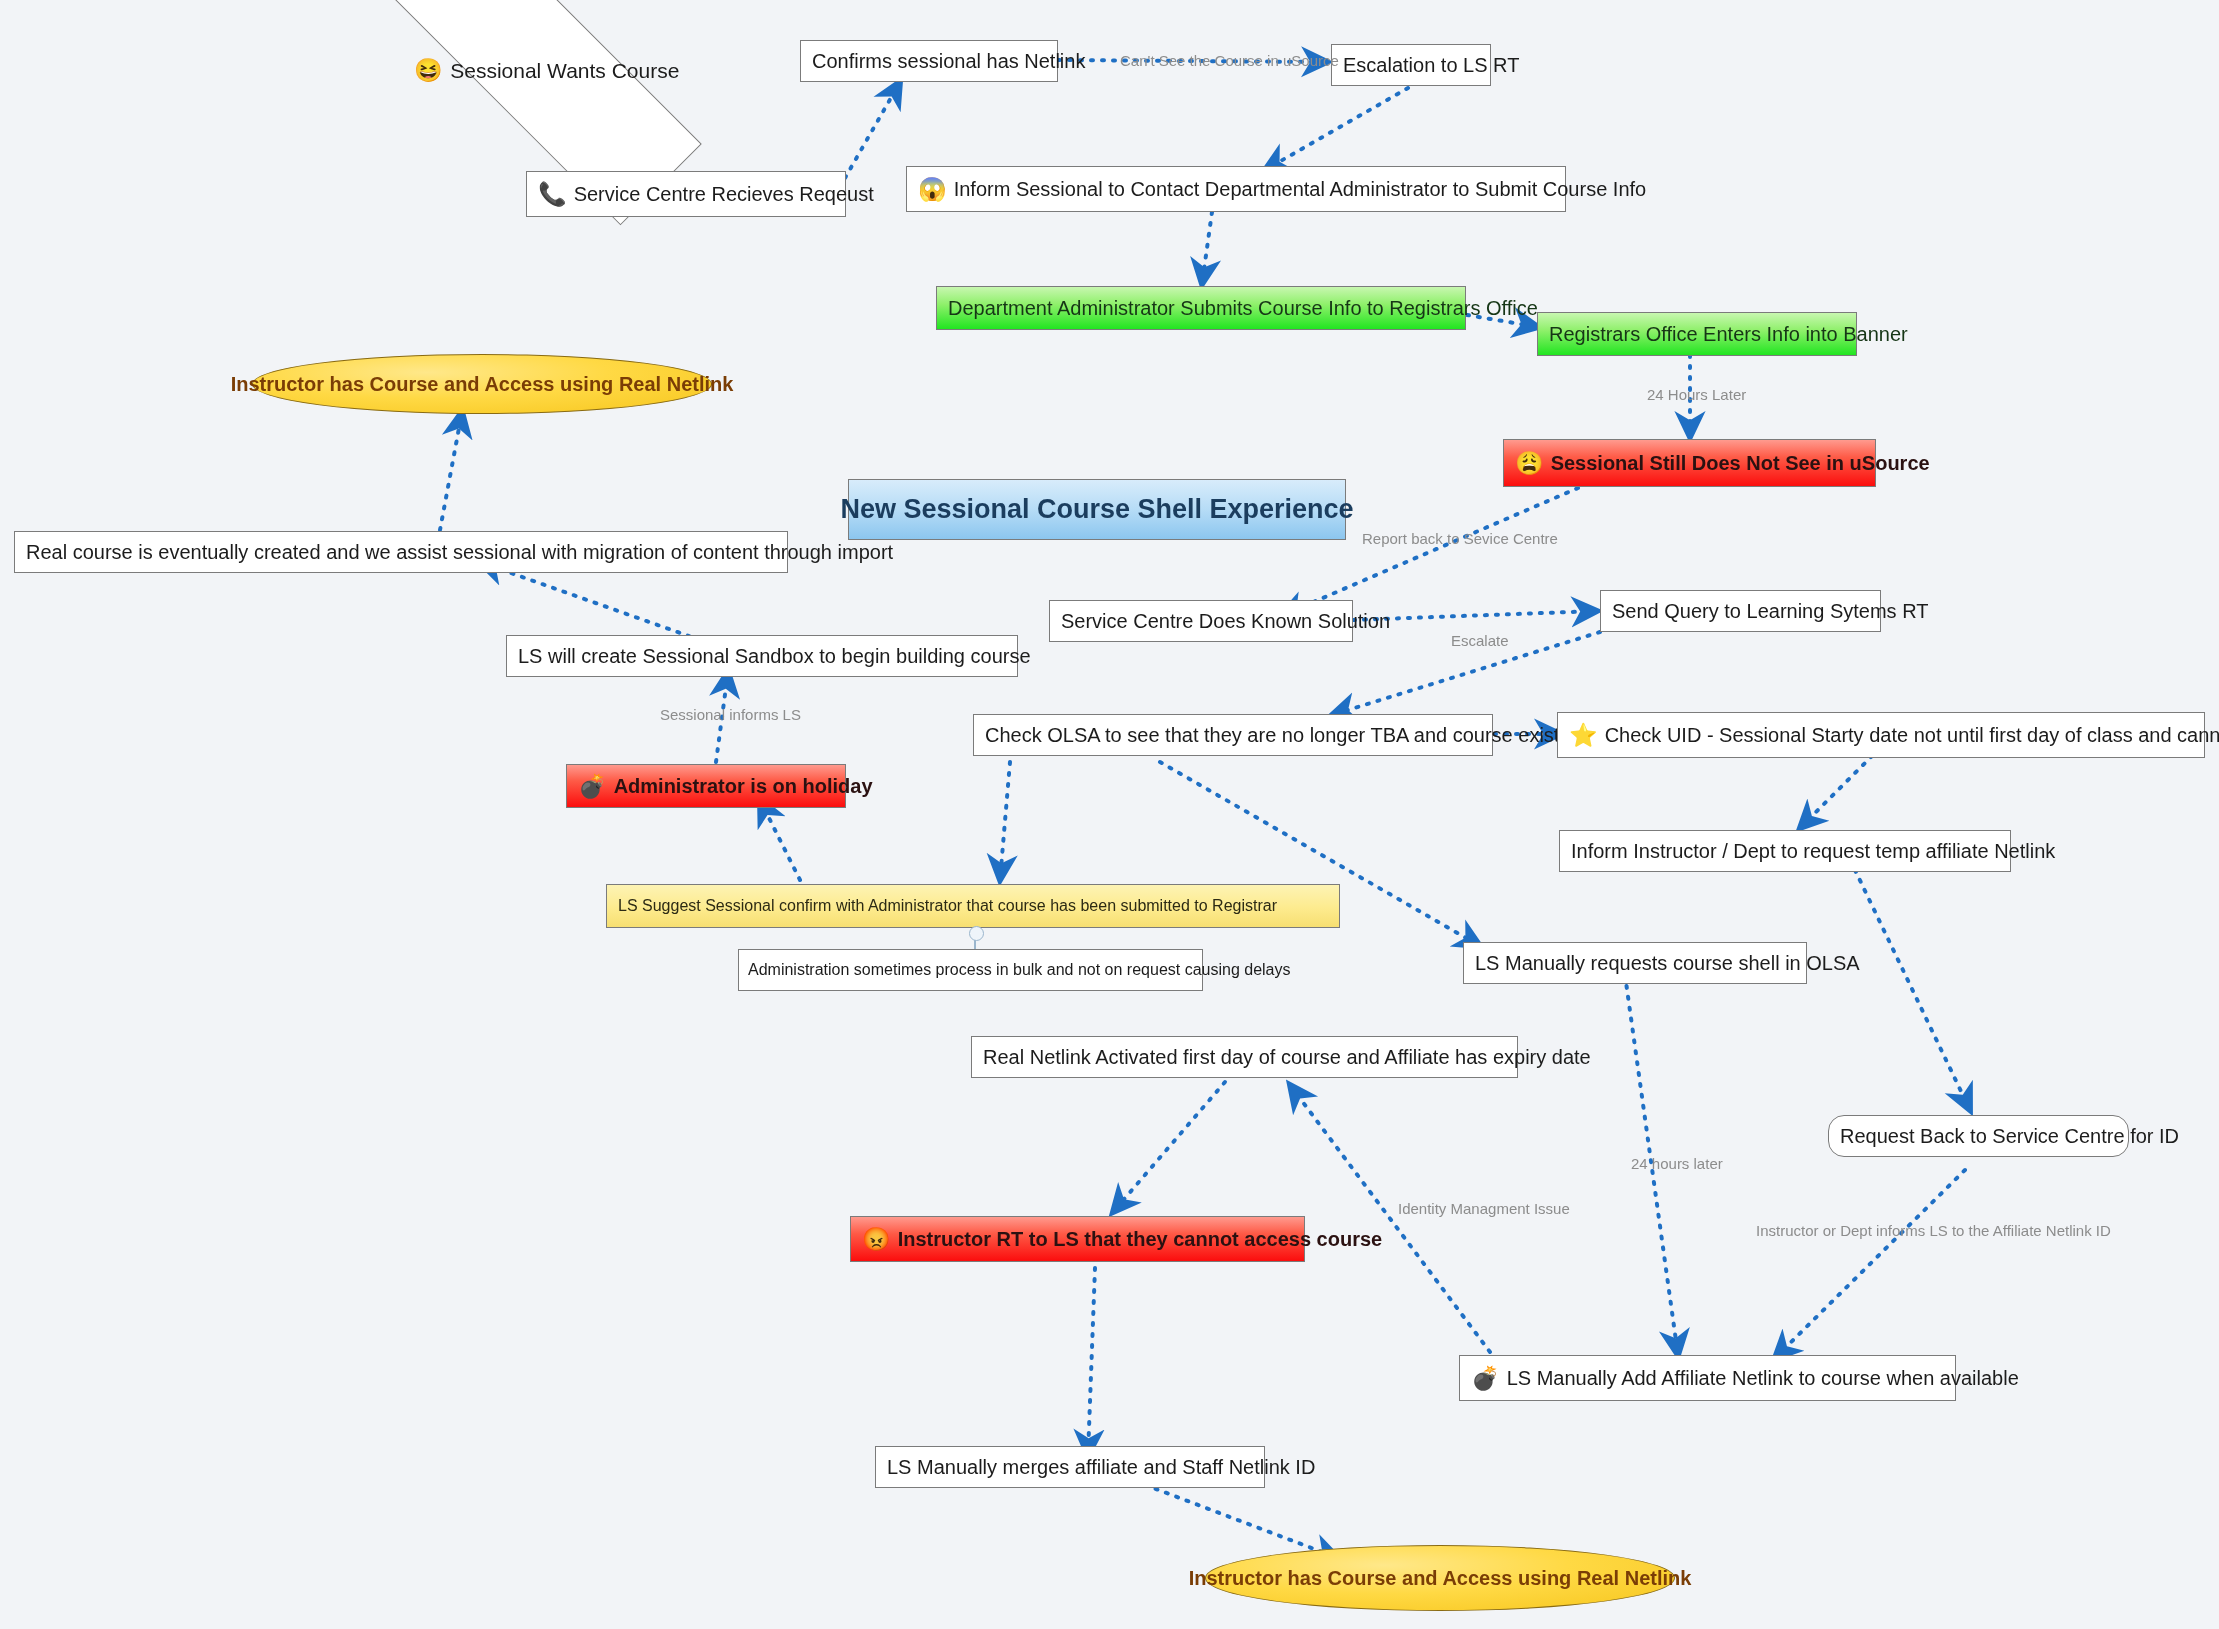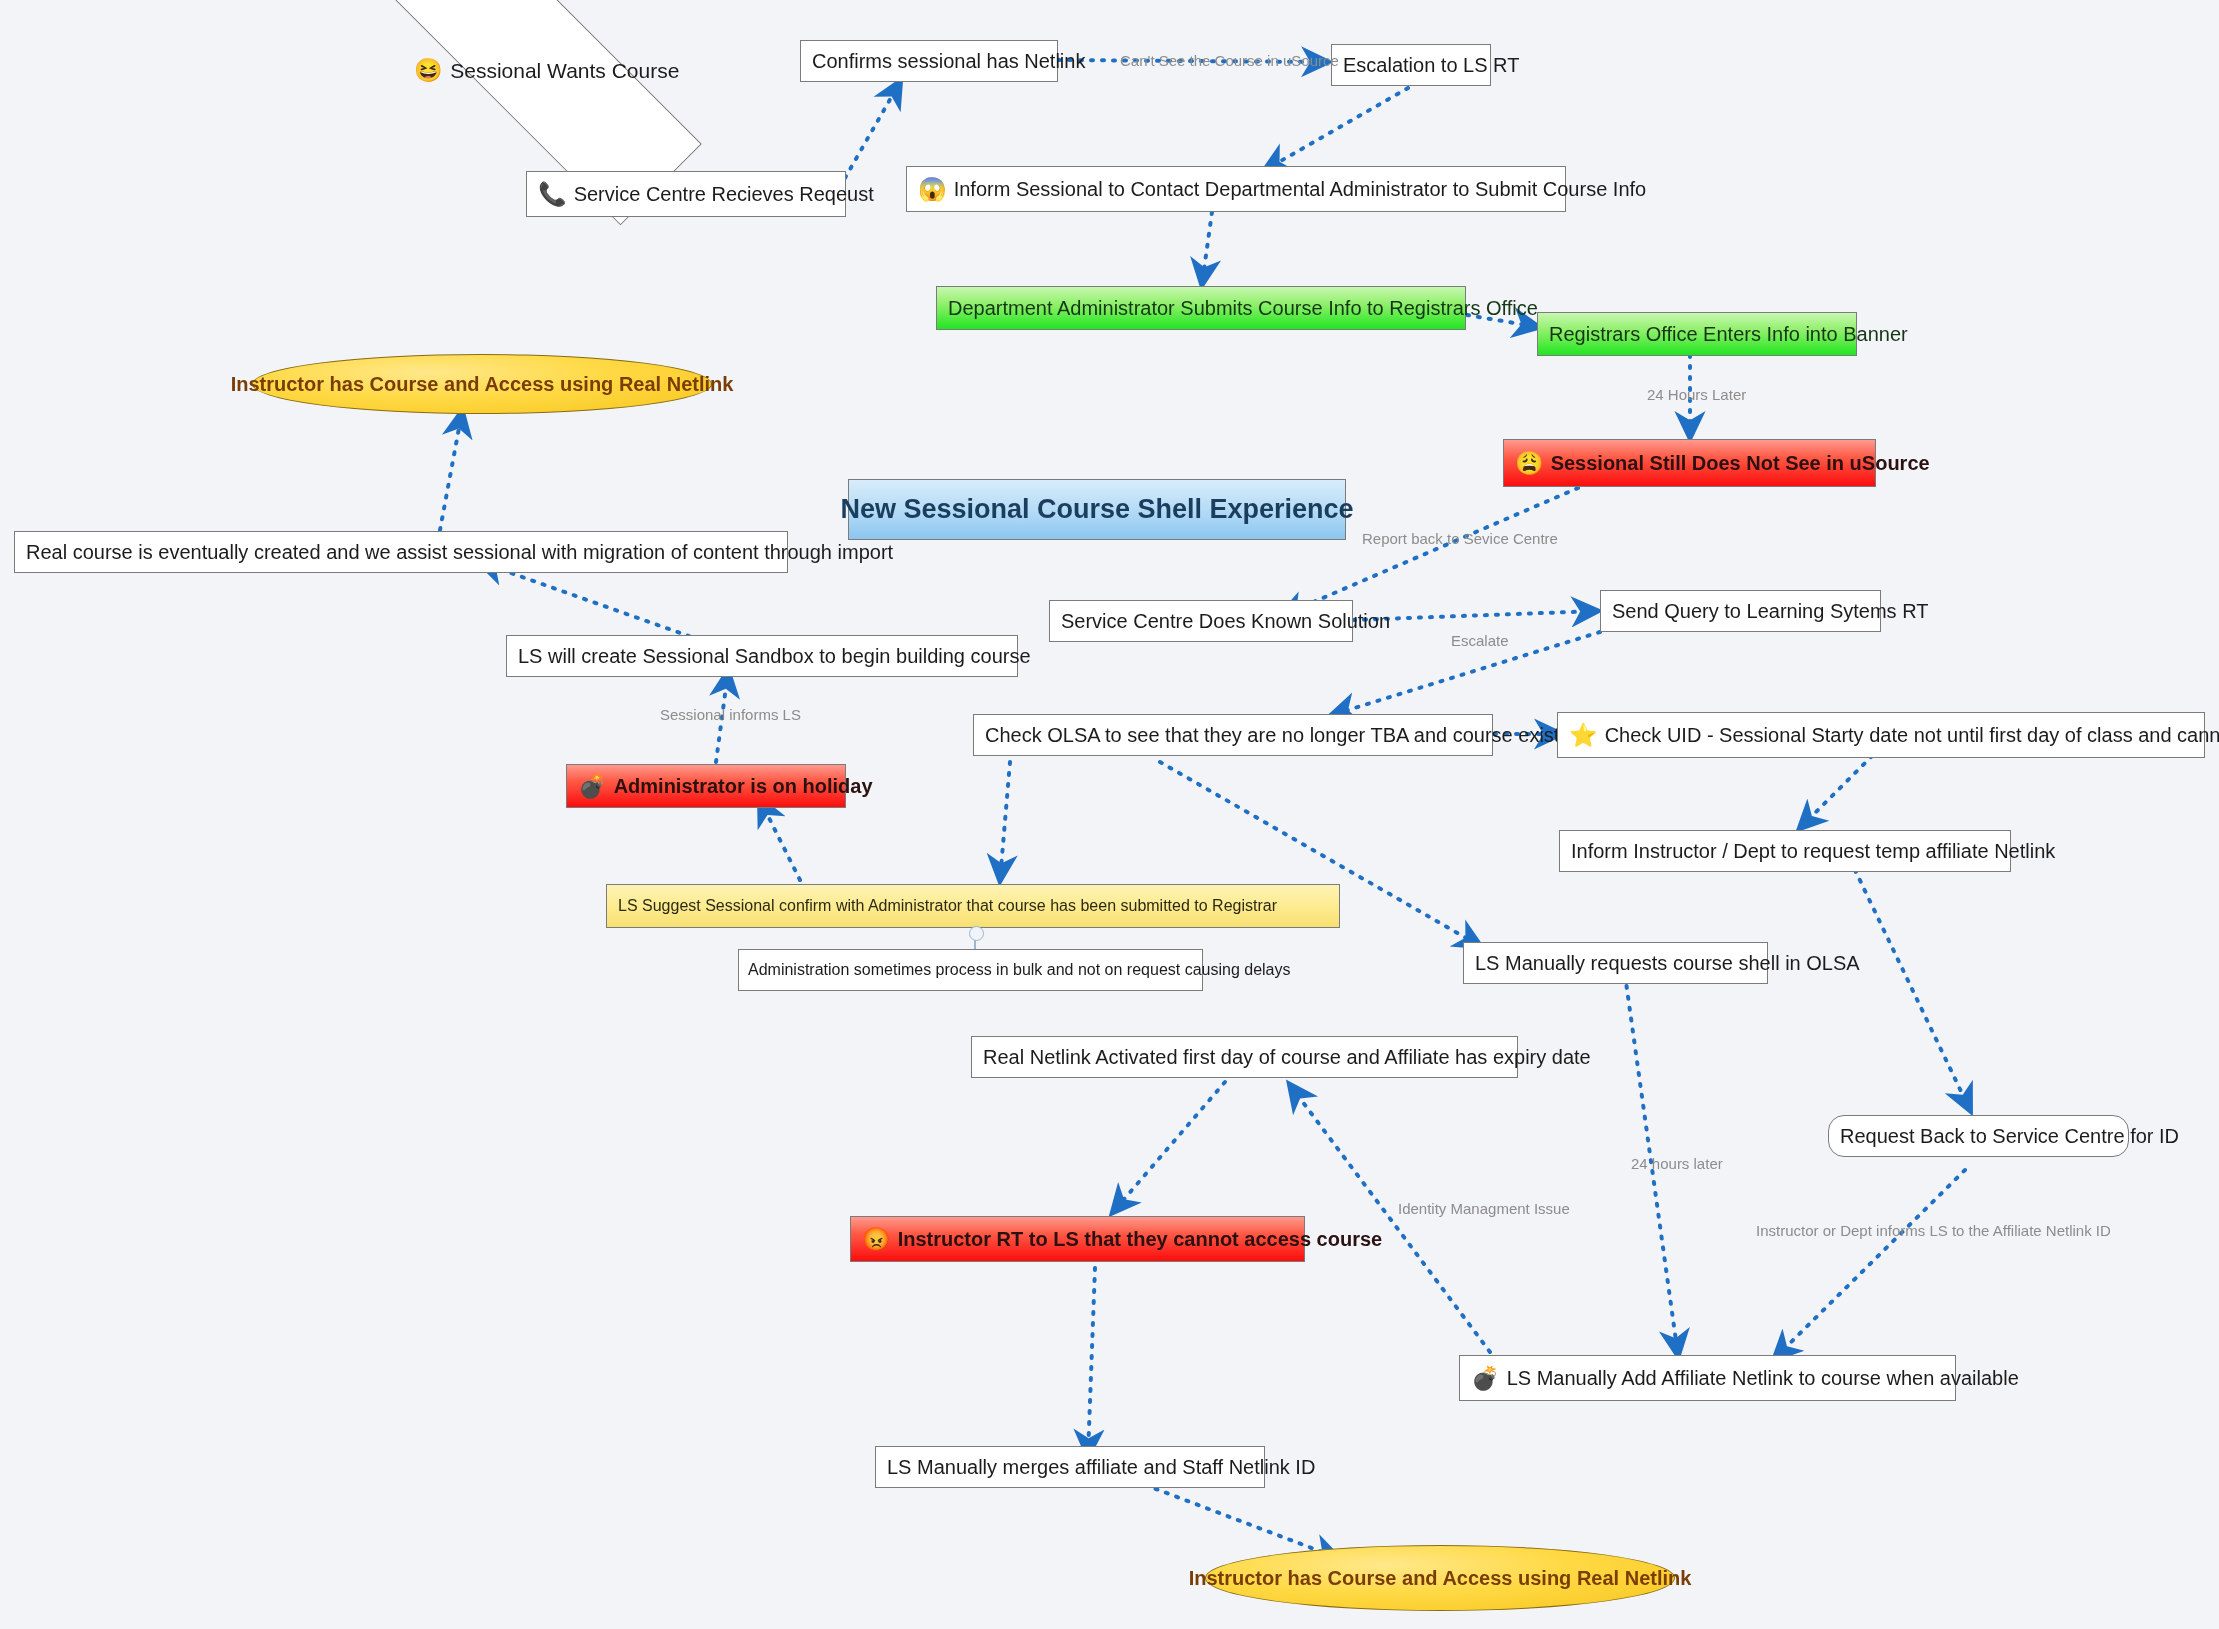--- a/index.html
+++ b/index.html
@@ -276,21 +276,21 @@
   <div class="node n-yellow" style="left:606px;top:884px;width:734px;height:44px;">
     <span>LS Suggest Sessional confirm with Administrator that course has been submitted to Registrar</span>
   </div>
 
   <div class="connector-dot" style="left:969px;top:926px;"></div>
 
   <div class="node n-rect small" style="left:738px;top:949px;width:465px;height:32px;">
     <span>Administration sometimes process in bulk and not on request causing delays</span>
   </div>
 
-  <div class="node n-rect" style="left:1463px;top:942px;width:305px;height:42px;text-align:right;">
+  <div class="node n-rect" style="left:1463px;top:942px;width:344px;height:42px;text-align:right;">
     <span>LS Manually requests course shell in OLSA</span>
   </div>
 
   <div class="node n-rect" style="left:971px;top:1036px;width:547px;height:42px;">
     <span>Real Netlink Activated first day of course and Affiliate has expiry date</span>
   </div>
 
   <div class="node n-rect" style="left:1828px;top:1115px;width:301px;height:42px;border-radius:16px;">
     <span>Request Back to Service Centre for ID</span>
   </div>

